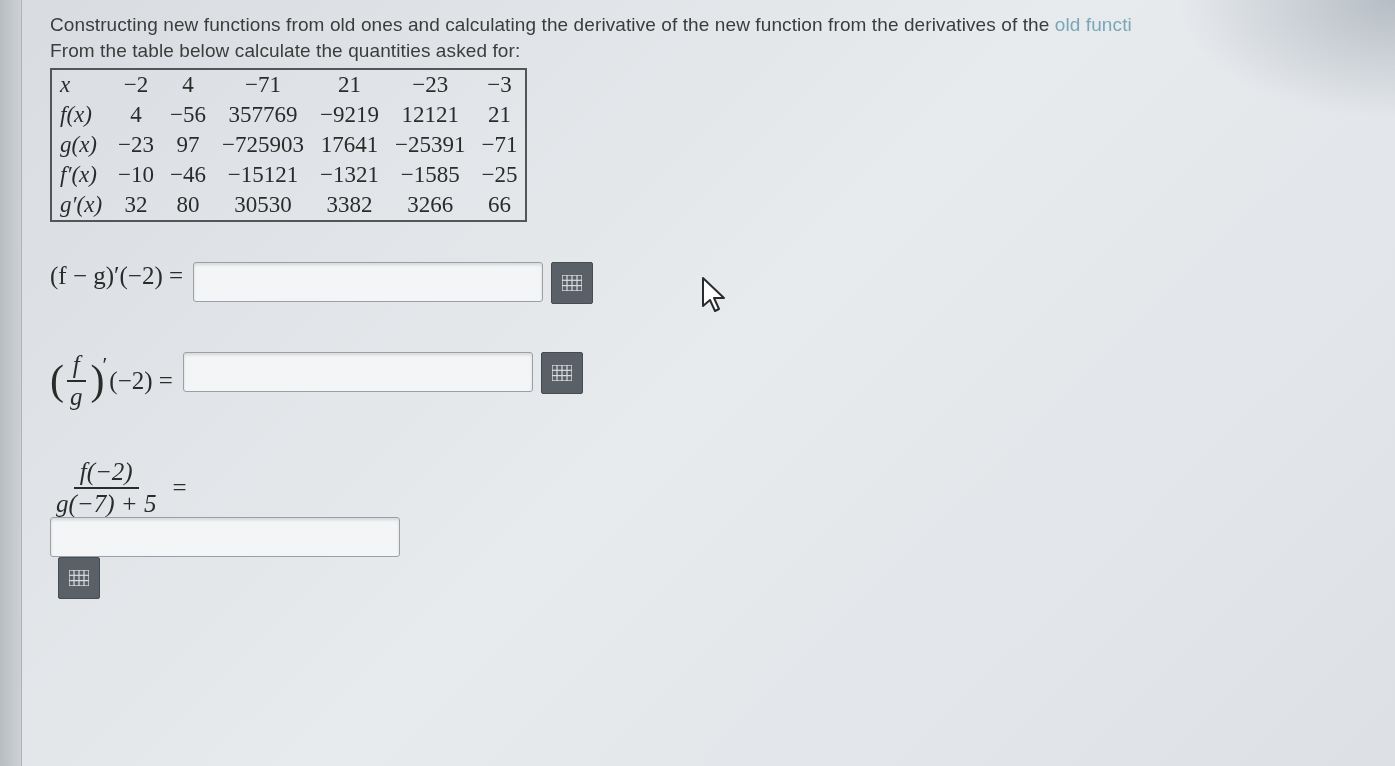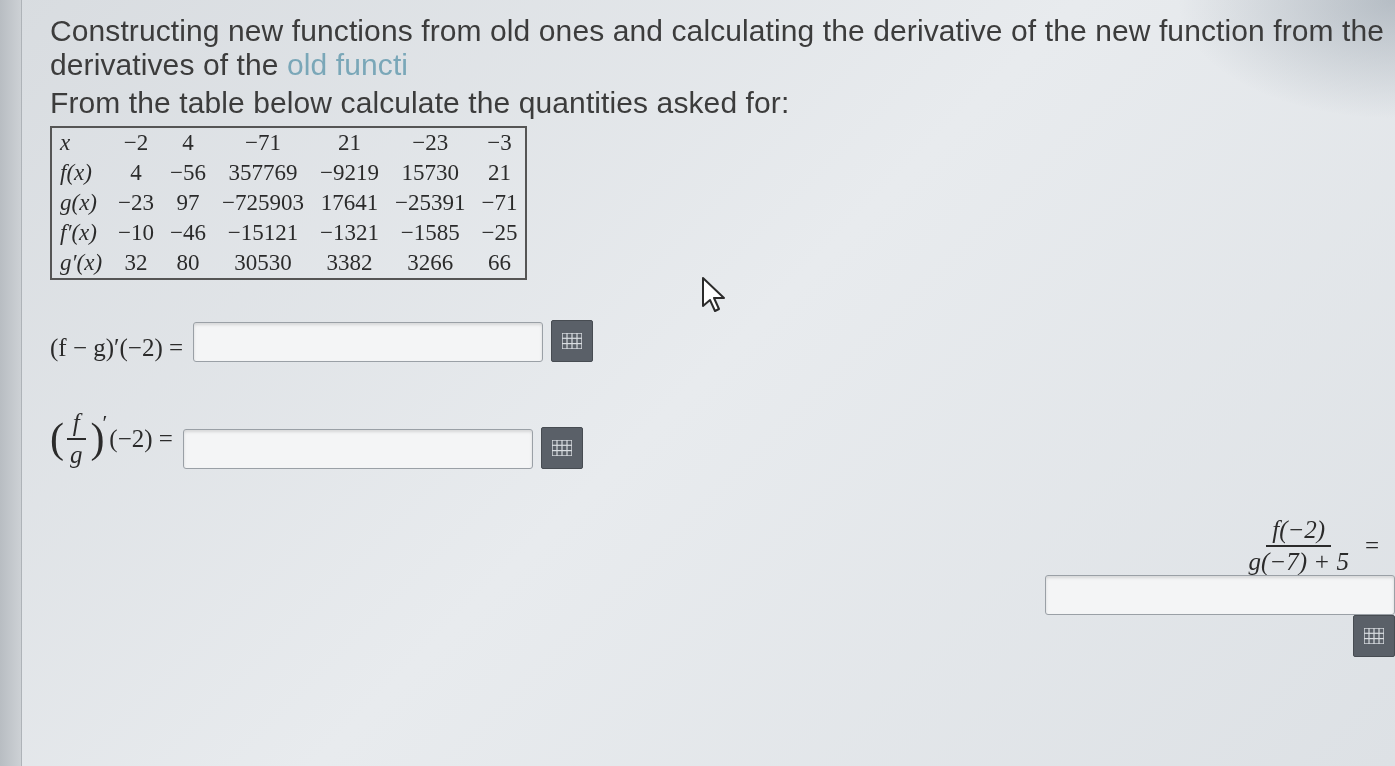--- a/index.html
+++ b/index.html
@@ -18,21 +18,21 @@
       position: absolute;
       left: 22px;
       top: 0;
       right: 0;
       bottom: 0;
       background: transparent;
       padding: 14px 0 0 28px;
     }
     .intro-line {
       font-family: -apple-system, 'Segoe UI', Arial, sans-serif;
-      font-size: 30px;
+      font-size: 19px;
       color: #3c3c3c;
       margin-bottom: 4px;
       letter-spacing: 0.1px;
     }
     .intro-line .fade {
       color: #7aa7b8;
     }
     .data-table {
       border: 2px solid #555;
       border-collapse: collapse;
@@ -50,21 +50,21 @@
     }
     .data-table td.rowhdr {
       font-style: italic;
       text-align: left;
       padding-left: 8px;
       padding-right: 8px;
     }
     .qa-block { margin-top: 40px; }
     .qa-row {
       display: flex;
-      align-items: flex-end;
+      align-items: flex-start;
       margin-bottom: 48px;
     }
     .qa-label {
       font-family: 'Cambria Math', Georgia, serif;
       font-size: 25px;
       color: #2b2b2b;
       margin-right: 10px;
       display: flex;
       align-items: center;
     }
@@ -151,21 +151,21 @@
           <td>21</td>
           <td>−23</td>
           <td>−3</td>
         </tr>
         <tr>
           <td class="rowhdr"><span style="font-style:italic;">f(x)</span></td>
           <td>4</td>
           <td>−56</td>
           <td>357769</td>
           <td>−9219</td>
-          <td>15730</td>
+          <td>12121</td>
           <td>21</td>
         </tr>
         <tr>
           <td class="rowhdr"><span style="font-style:italic;">g(x)</span></td>
           <td>−23</td>
           <td>97</td>
           <td>−725903</td>
           <td>17641</td>
           <td>−25391</td>
           <td>−71</td>

